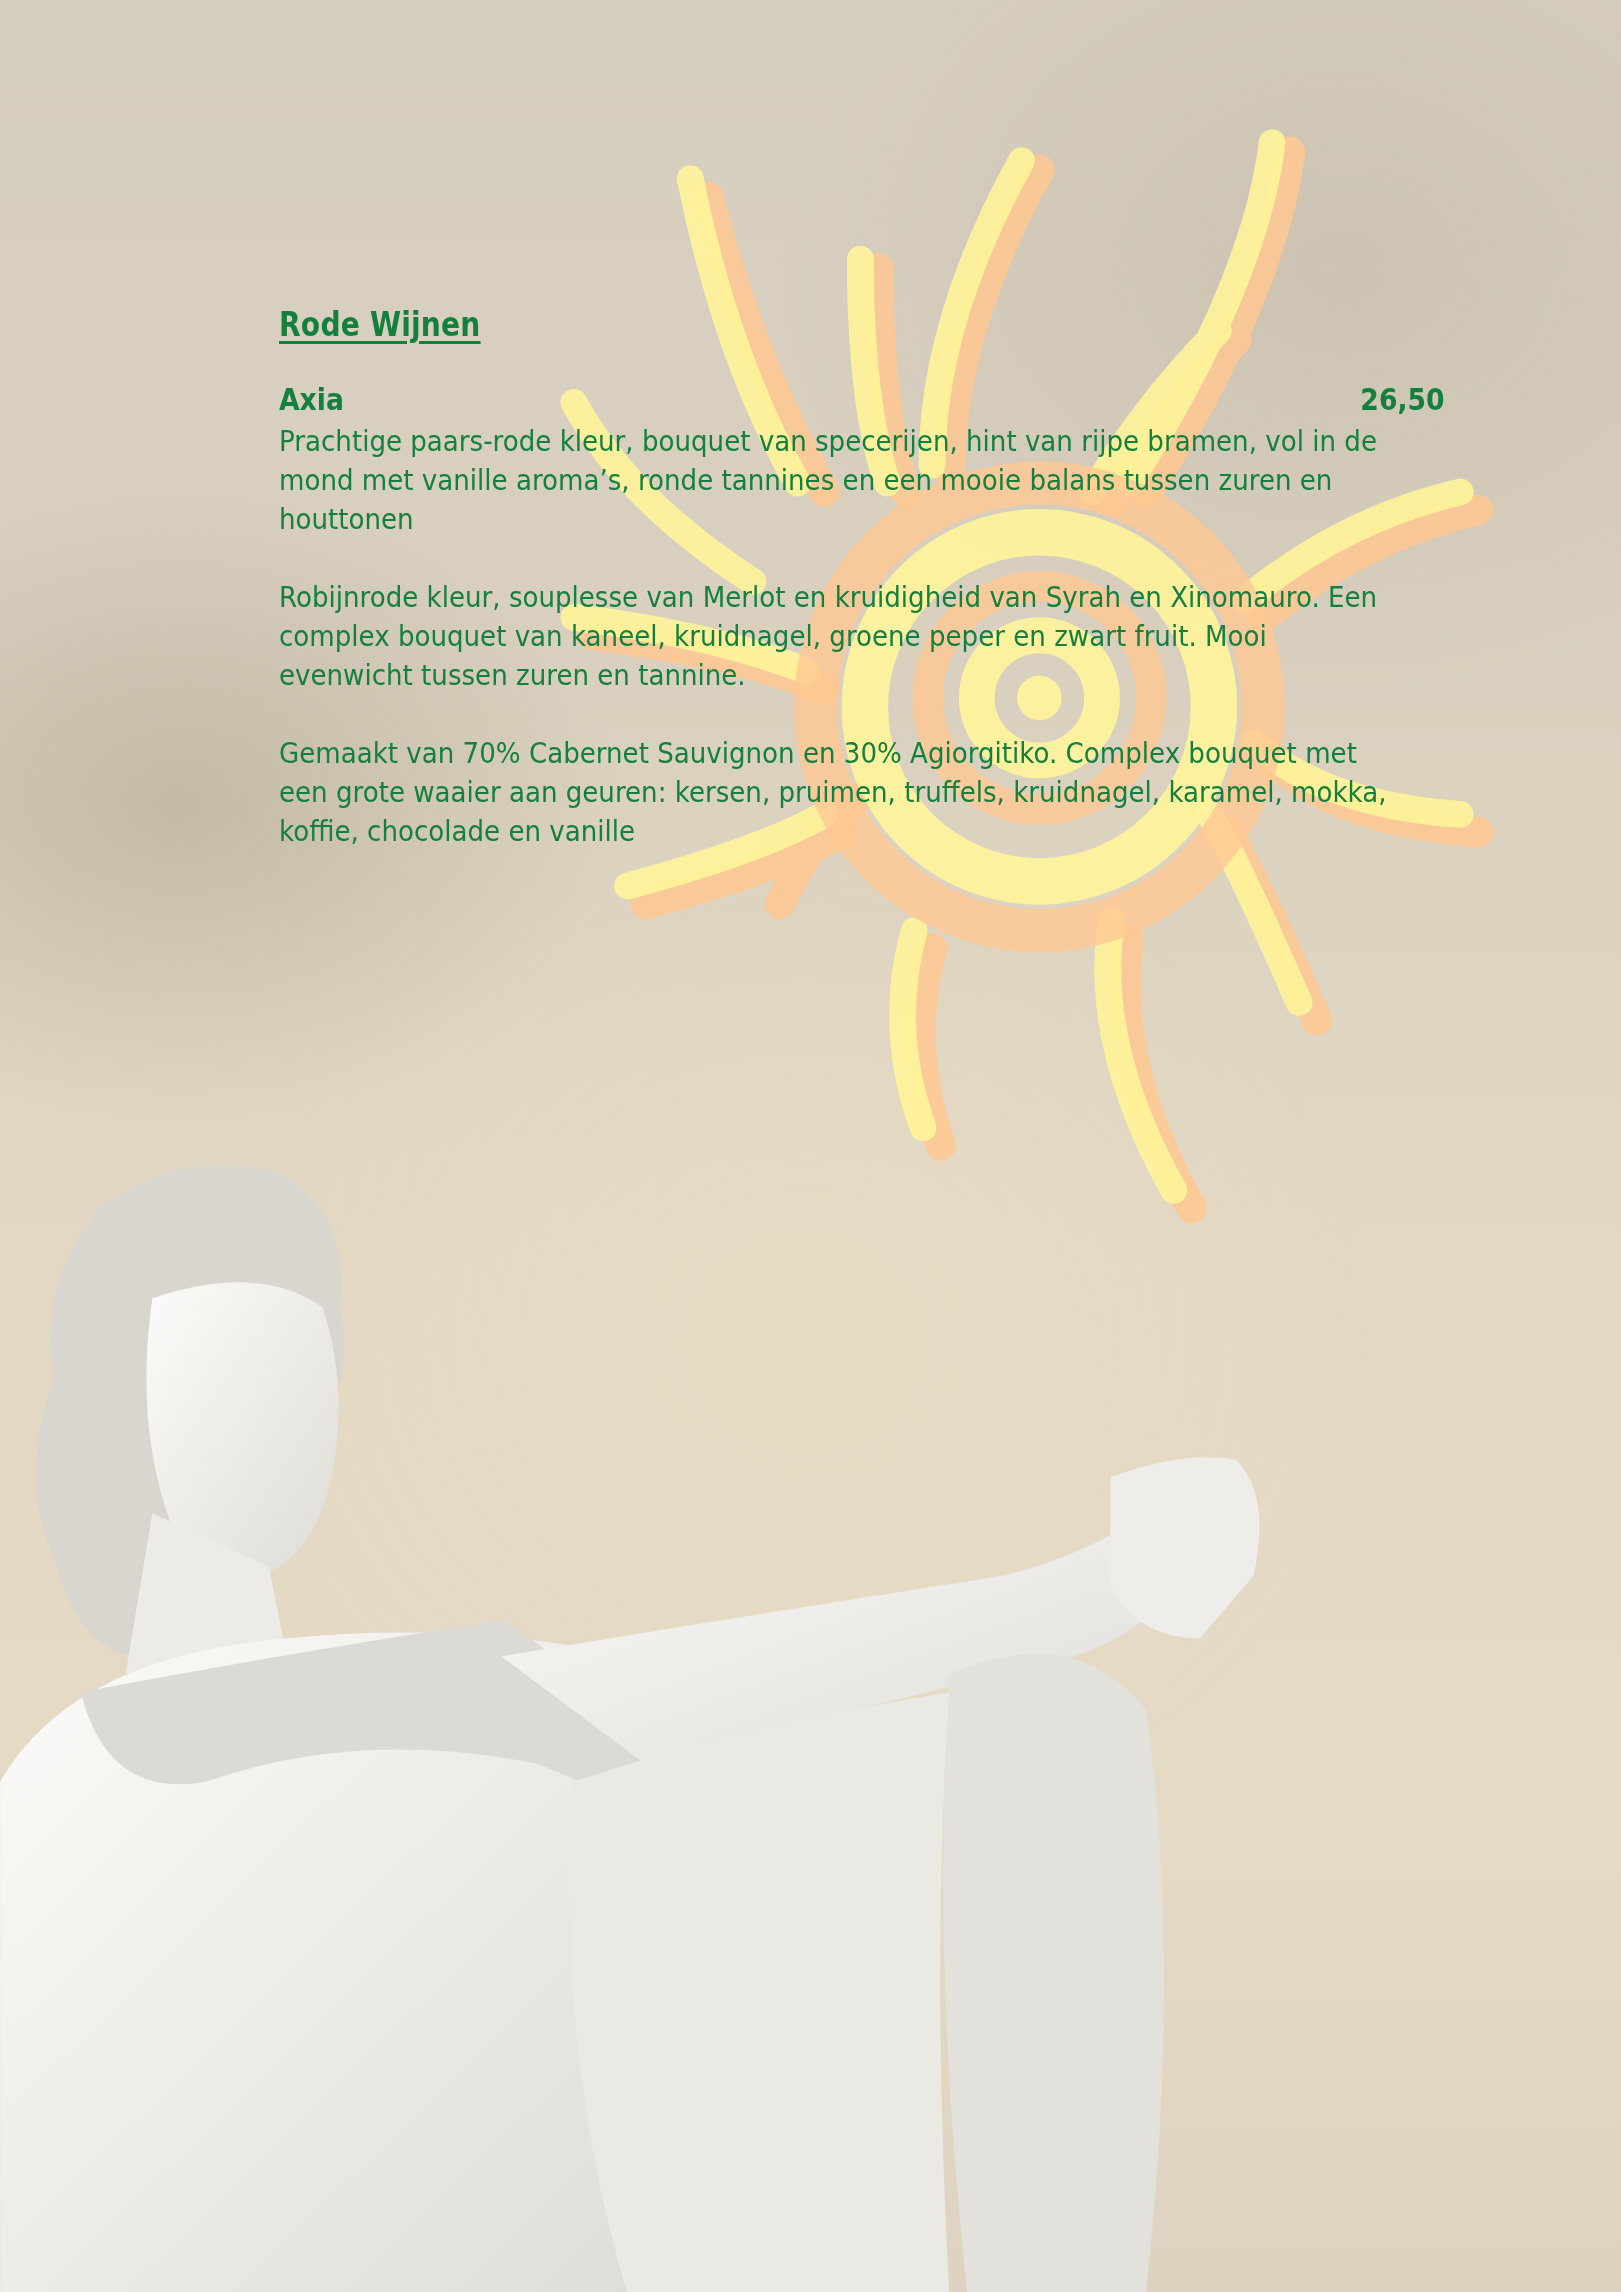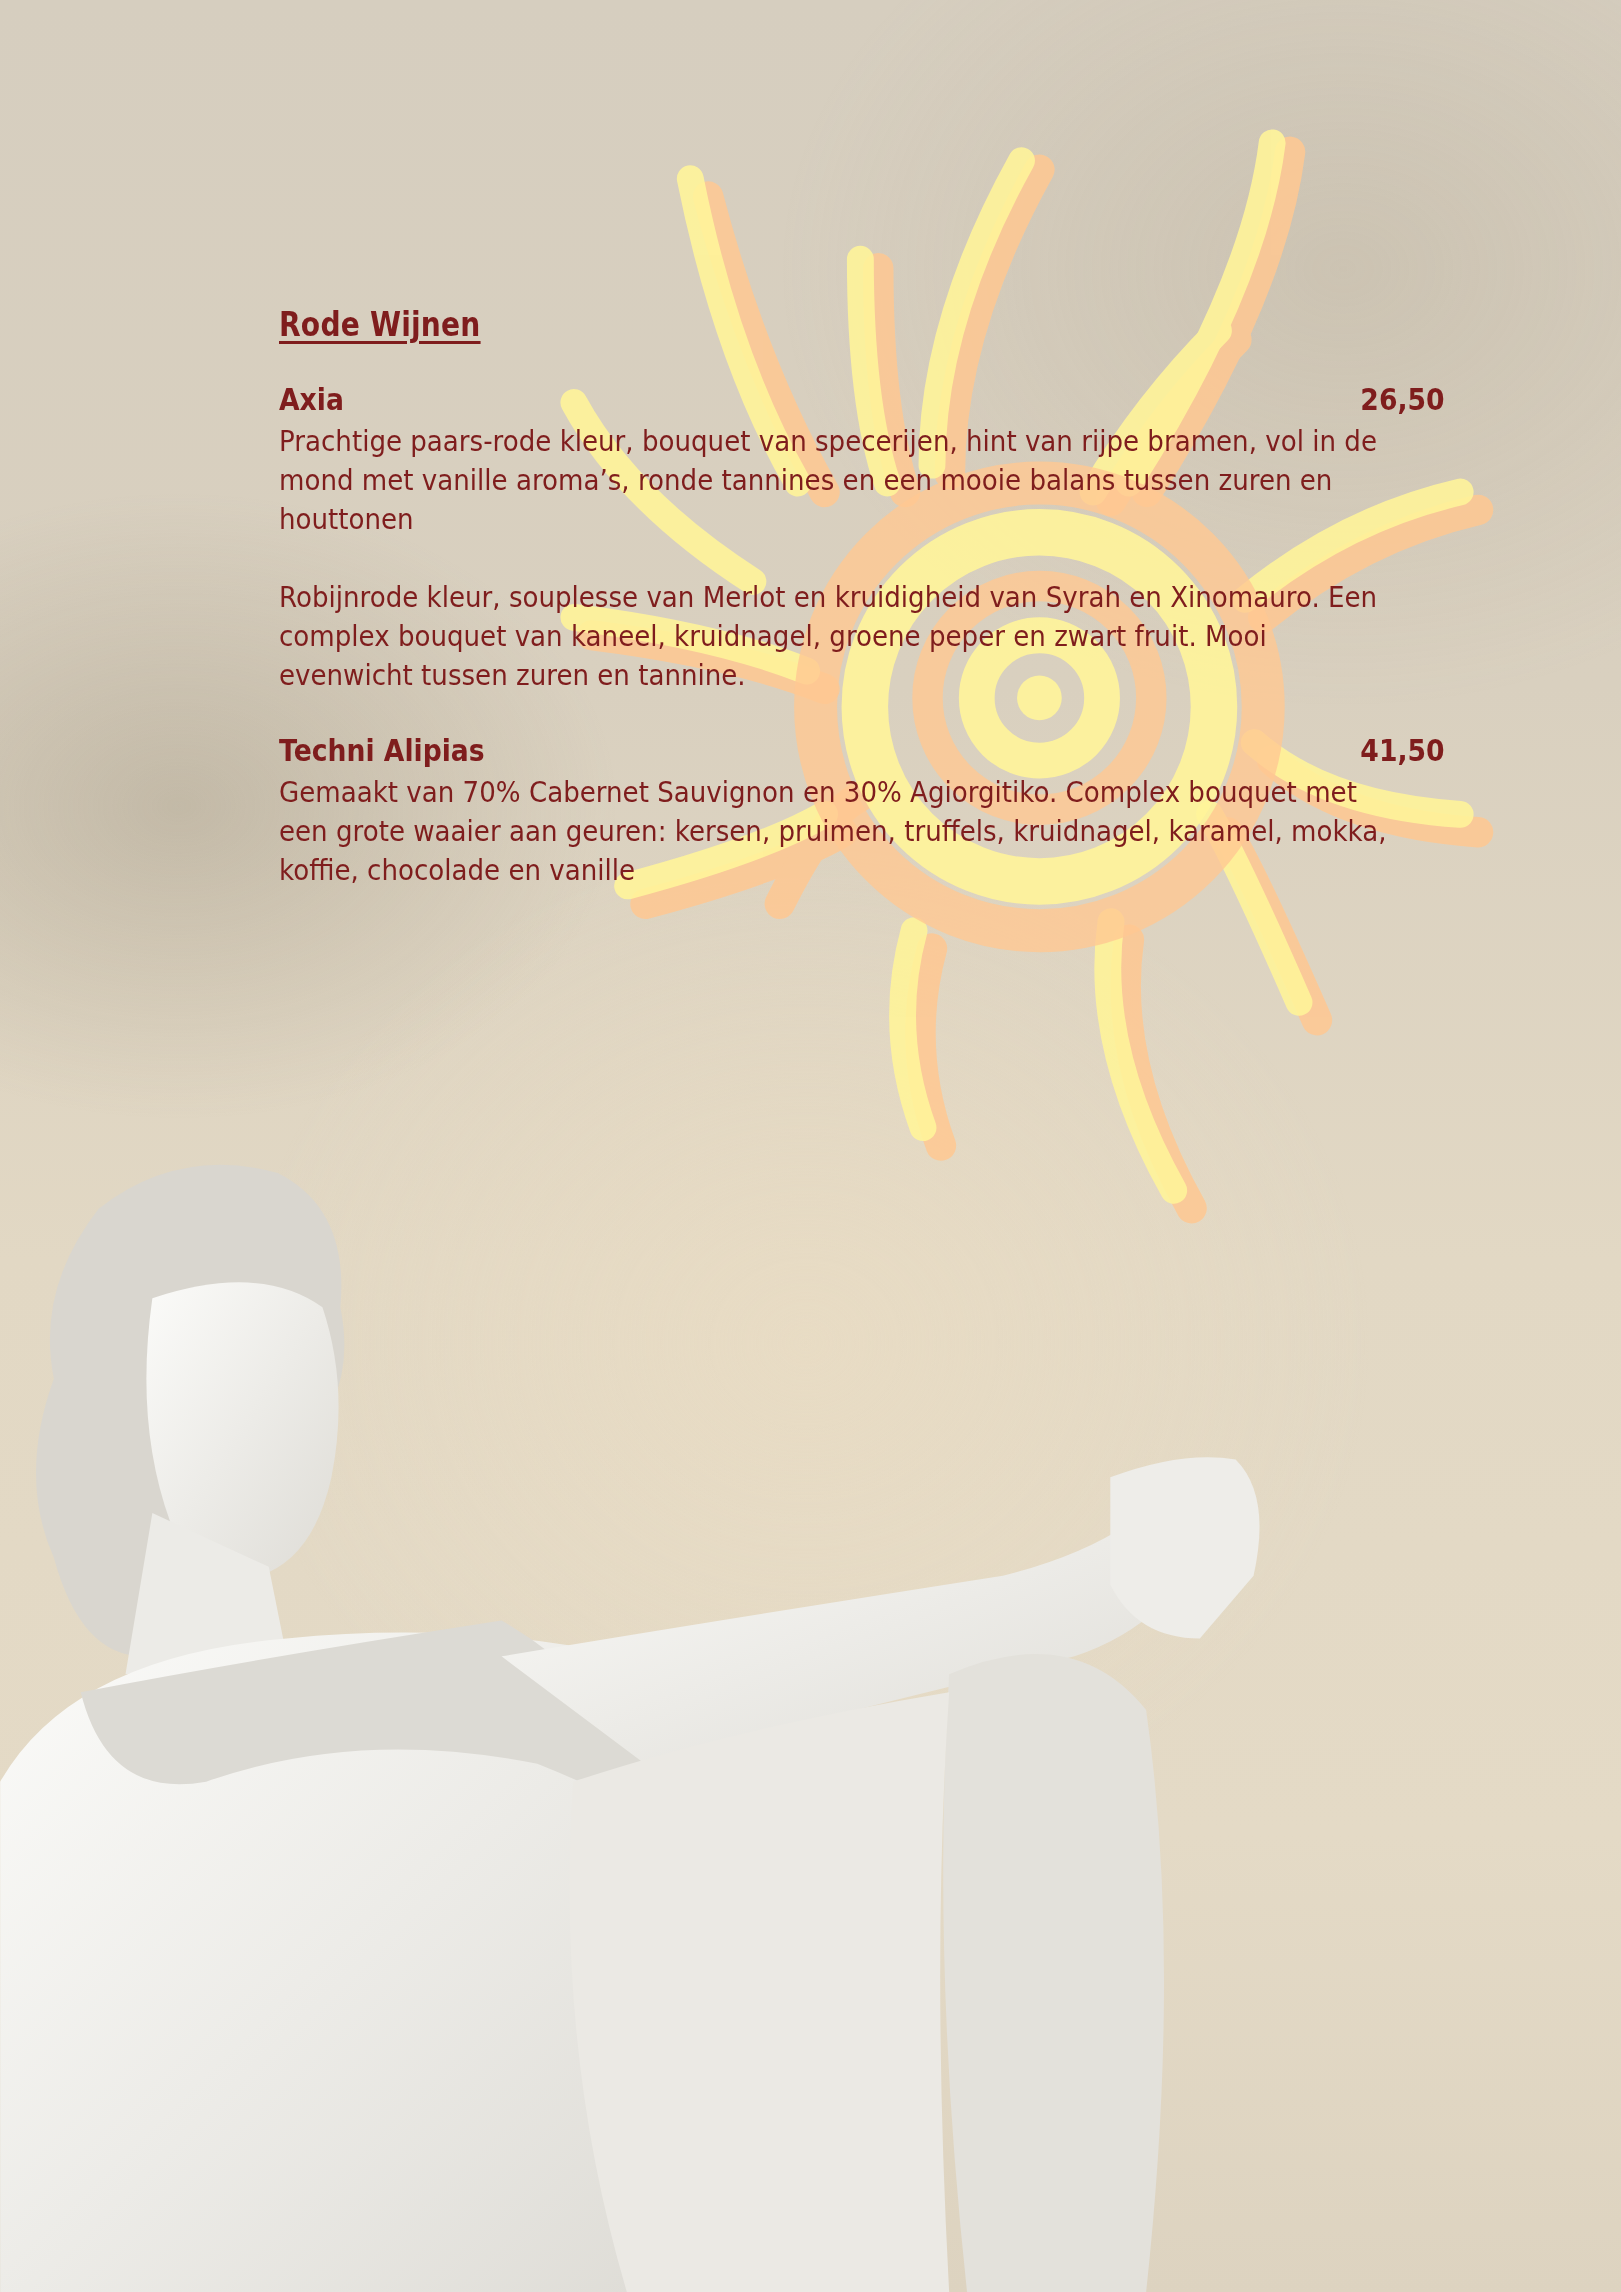--- a/index.html
+++ b/index.html
@@ -7,21 +7,21 @@
       width: 1622px; height: 2293px; overflow: hidden; position: relative;
       background:
         radial-gradient(ellipse 627px 448px at 179px 806px, rgba(150,140,120,0.35), transparent 70%),
         radial-gradient(ellipse 806px 627px at 1343px 269px, rgba(170,160,140,0.25), transparent 70%),
         radial-gradient(ellipse 806px 716px at 806px 1343px, rgba(236,222,196,0.6), transparent 70%),
         linear-gradient(180deg, #d6cebf 0%, #d9d0bf 30%, #e2d8c4 55%, #e4dac6 80%, #ddd3c0 100%);
       font-family: "DejaVu Sans", sans-serif;
     }
     .sun { position: absolute; left: 484px; top: 116px; width: 1075px; height: 1128px; }
     .statue { position: absolute; left: 0; top: 1155px; width: 1388px; height: 1137px; }
-    .menu { position: absolute; left: 279px; top: 304px; width: 1166px; color: #7f1d1d; }
+    .menu { position: absolute; left: 279px; top: 304px; width: 1166px; color: #15803d; }
     .section-title {
       font-family: "DejaVu Sans Condensed", "DejaVu Sans", sans-serif;
       font-weight: bold; font-size: 34px; text-decoration: underline;
       text-underline-offset: 5.4px; text-decoration-thickness: 2.7px;
       margin: 0 0 39px 0; letter-spacing: 0.2px; transform: scaleX(0.92); transform-origin: left;
     }
     .wine { margin-bottom: 39px; }
     .wine-head { display: flex; justify-content: space-between; align-items: baseline; height: 39px; }
     .wine-name, .wine-price {
       font-weight: bold; font-size: 29.6px; transform: scaleX(0.9); display: inline-block;
@@ -111,20 +111,16 @@
       <span class="wine-price">26,50</span>
     </div>
     <p class="wine-desc">Prachtige paars-rode kleur, bouquet van specerijen, hint van rijpe bramen, vol in de mond met vanille aroma’s, ronde tannines en een mooie balans tussen zuren en houttonen</p>
   </div>
 
   <div class="wine">
     <p class="wine-desc">Robijnrode kleur, souplesse van Merlot en kruidigheid van Syrah en Xinomauro. Een complex bouquet van kaneel, kruidnagel, groene peper en zwart fruit. Mooi evenwicht tussen zuren en tannine.</p>
   </div>
 
   <div class="wine">
-    <div class="wine-head">
-      <span class="wine-name">Techni Alipias</span>
-      <span class="wine-price">41,50</span>
-    </div>
     <p class="wine-desc">Gemaakt van 70% Cabernet Sauvignon en 30% Agiorgitiko. Complex bouquet met een grote waaier aan geuren: kersen, pruimen, truffels, kruidnagel, karamel, mokka, koffie, chocolade en vanille</p>
   </div>
 </div>
 
 
 </body></html>

